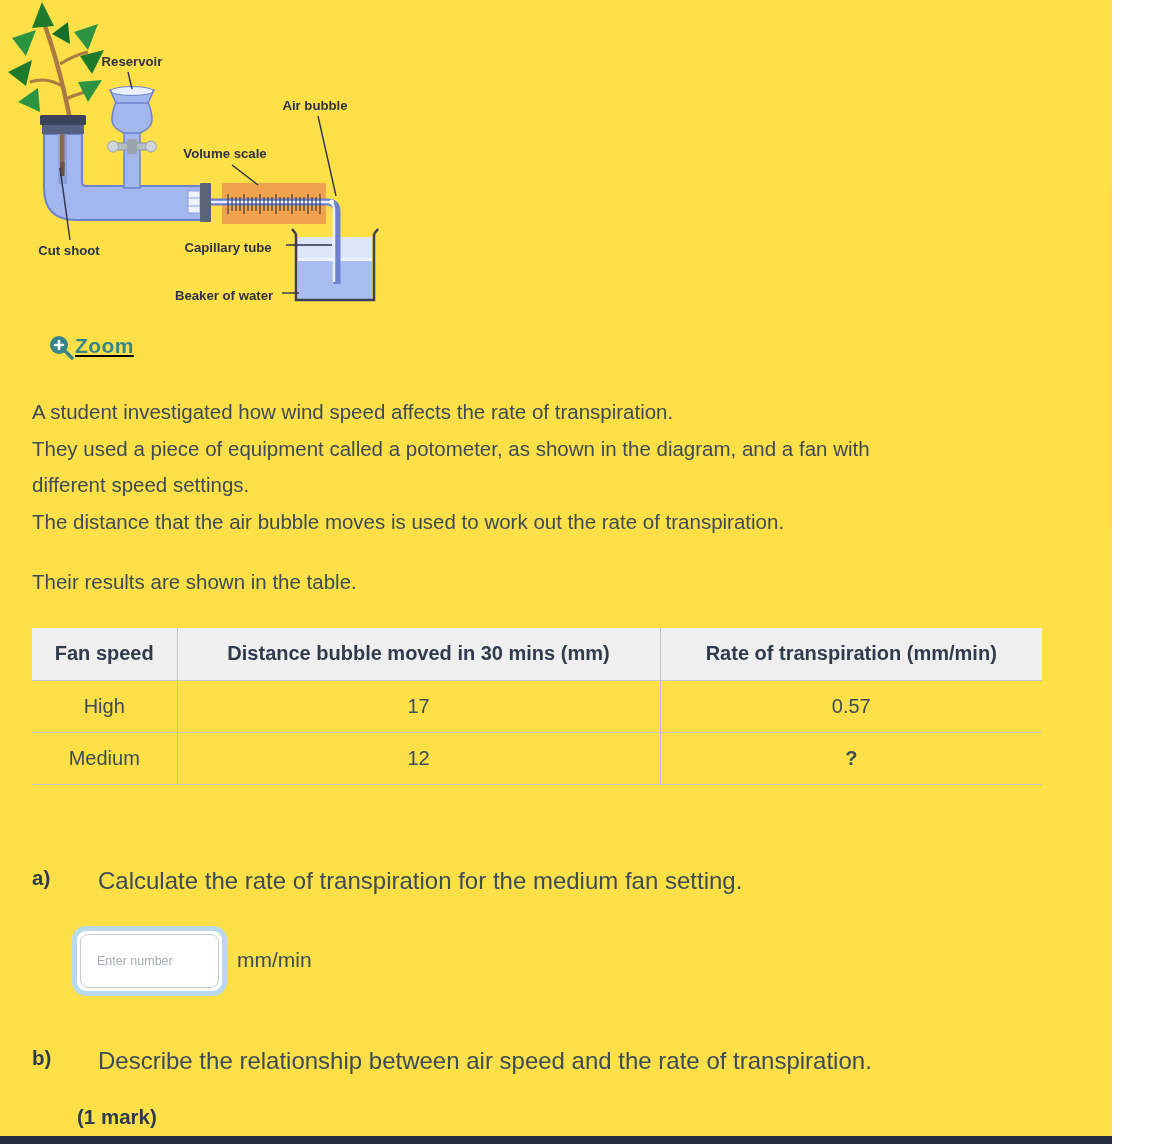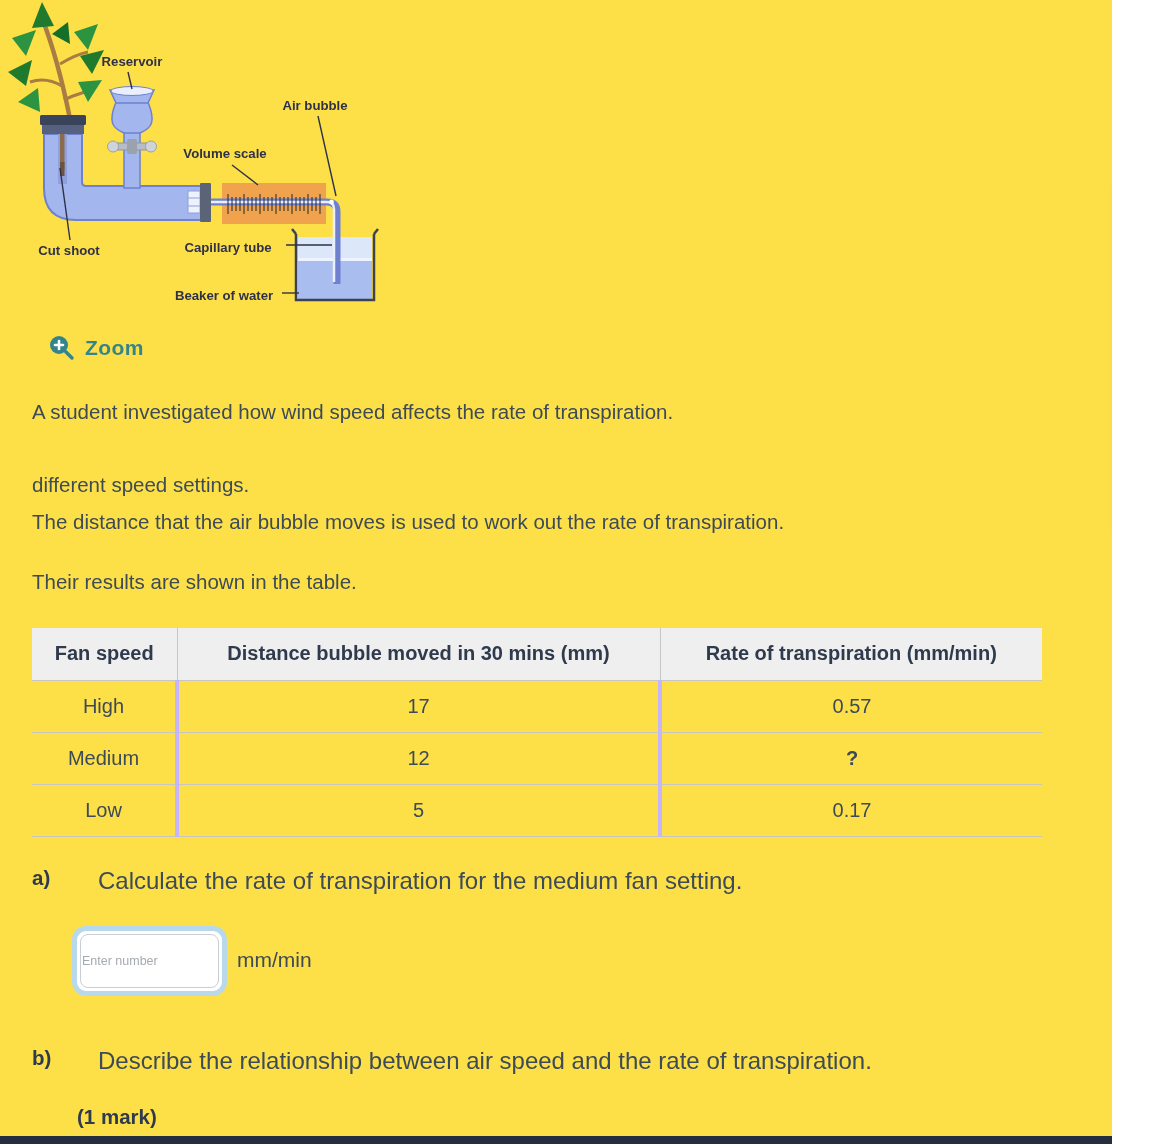--- a/index.html
+++ b/index.html
@@ -5,45 +5,45 @@
   * { margin:0; padding:0; box-sizing:border-box; }
   html,body { background:#fff; }
   .page {
     position:relative; width:1112px; height:1144px; overflow:hidden;
     background:#fde047; font-family:"Liberation Sans", sans-serif; color:#3d4a57;
   }
   
   .diagram { position:absolute; left:0; top:0; }
   .dlabel { font:bold 13.2px "Liberation Sans", sans-serif; fill:#2e3147; }
   
-  .zoom-row { position:absolute; left:48px; top:334px; display:flex; align-items:center; gap:10px; cursor:pointer; background:none; border:none; }
+  .zoom-row { position:absolute; left:48px; top:334px; display:flex; gap:0; cursor:pointer; background:none; border:none;text-decoration:underline; }
   .zoom-row span { font-weight:bold; font-size:21px; color:#35848b; letter-spacing:0.4px; }
   
   .line { position:absolute; left:32px; font-size:20.5px; color:#3d4a57; white-space:nowrap; }
   
   table.results { position:absolute; left:32px; top:628px; width:1010px; border-collapse:collapse; table-layout:fixed; }
   table.results th, table.results td { height:52px; text-align:center; vertical-align:middle; }
   table.results th { background:#efefef; font-weight:bold; font-size:20px; color:#2f3b4d; border-right:1px solid #c6c6c6; }
   table.results th:last-child { border-right:none; }
-  table.results td { font-size:20px; color:#3d4a57; border-right:4px solid #c4b5fd; border-top:1px solid #c6c6c6; }
+  table.results td { font-size:20px; color:#3d4a57; border-right:1px solid #c4b5fd; border-top:1px solid #c6c6c6; }
   table.results td:last-child { border-right:none; }
   table.results tr:last-child td { border-bottom:1px solid #c6c6c6; }
   td.unknown { font-weight:bold; }
   
   .q-label { position:absolute; font-size:20.5px; font-weight:bold; color:#2f3b4d; }
   .q-text  { position:absolute; font-size:24px; color:#3d4a57; white-space:nowrap;margin-left:21px; }
   .marks   { position:absolute; left:77px; top:1105px; font-size:20.5px; font-weight:bold; color:#2f3b4d; }
   
   .input-ring {
     position:absolute; left:72px; top:926px; width:155px; height:70px;
     border:5px solid #b7d9eb; border-radius:14px; background:#fff; padding:3px;
   }
   .input-ring input {
     width:100%; height:100%; border:1px solid #c9ced3; border-radius:8px;
-    font-family:"Liberation Sans", sans-serif; font-size:12.5px; color:#3d4a57; padding-left:1px; outline:none;
+    font-family:"Liberation Sans", sans-serif; font-size:12.5px; color:#3d4a57; padding-left:16px; outline:none;
   }
   .input-ring input::placeholder { color:#a5abb1; }
   .unit { position:absolute; left:237px; top:948px; font-size:21px; color:#3d4a57; }
   
   .gutter-a { position:absolute; left:1128px; top:0; width:6px; height:1144px; background:#d7dbdb; }
   .gutter-b { position:absolute; left:1146px; top:0; width:4px; height:1144px; background:#ccd3d3; }
   .gutter-c { position:absolute; left:1150px; top:0; width:6px; height:1144px; background:#e9eeee; }
   .side-panel {
     position:absolute; left:1126px; top:168px; width:40px; height:370px;
     background:#1d1d1f; border-radius:20px 0 0 20px; box-shadow:-3px 6px 14px rgba(0,0,0,0.35); z-index:5;
@@ -178,20 +178,21 @@
     <svg width="27" height="27" viewBox="0 0 27 27">
       <circle cx="11" cy="11" r="9" fill="#35848b"></circle>
       <line x1="11" y1="7" x2="11" y2="15" stroke="#ffffff" stroke-width="2.6" stroke-linecap="round"></line>
       <line x1="7" y1="11" x2="15" y2="11" stroke="#ffffff" stroke-width="2.6" stroke-linecap="round"></line>
       <line x1="17.5" y1="17.5" x2="24" y2="24" stroke="#35848b" stroke-width="3.4" stroke-linecap="round"></line>
     </svg>
     <span>Zoom</span>
   </button>
 
   <div class="line" style="top:400px">A student investigated how wind speed affects the rate of transpiration.</div>
+  <div class="line" style="top:437px">They used a piece of equipment called a potometer, as shown in the diagram, and a fan with</div>
   <div class="line" style="top:473px">different speed settings.</div>
   <div class="line" style="top:570px">Their results are shown in the table.</div>
   <div class="line" style="top:510px">The distance that the air bubble moves is used to work out the rate of transpiration.</div>
 
   <table class="results">
     <colgroup>
         <col style="width:145px">
         <col style="width:483px">
         <col style="width:382px">
       </colgroup>
@@ -206,25 +207,20 @@
       <tr>
         <td>High</td>
         <td>17</td>
         <td>0.57</td>
       </tr>
       <tr>
         <td>Medium</td>
         <td>12</td>
         <td class="unknown">?</td>
       </tr>
-      <tr>
-        <td>Low</td>
-        <td>5</td>
-        <td>0.17</td>
-      </tr>
     </tbody>
   </table>
 
   <div class="q-label" style="left:32px; top:866px">a)</div>
   <div class="q-text" style="left:77px; top:867px">Calculate the rate of transpiration for the medium fan setting.</div>
 
   <div class="input-ring">
     <input type="text" placeholder="Enter number" style="">
   </div>
   <div class="unit">mm/min</div>

